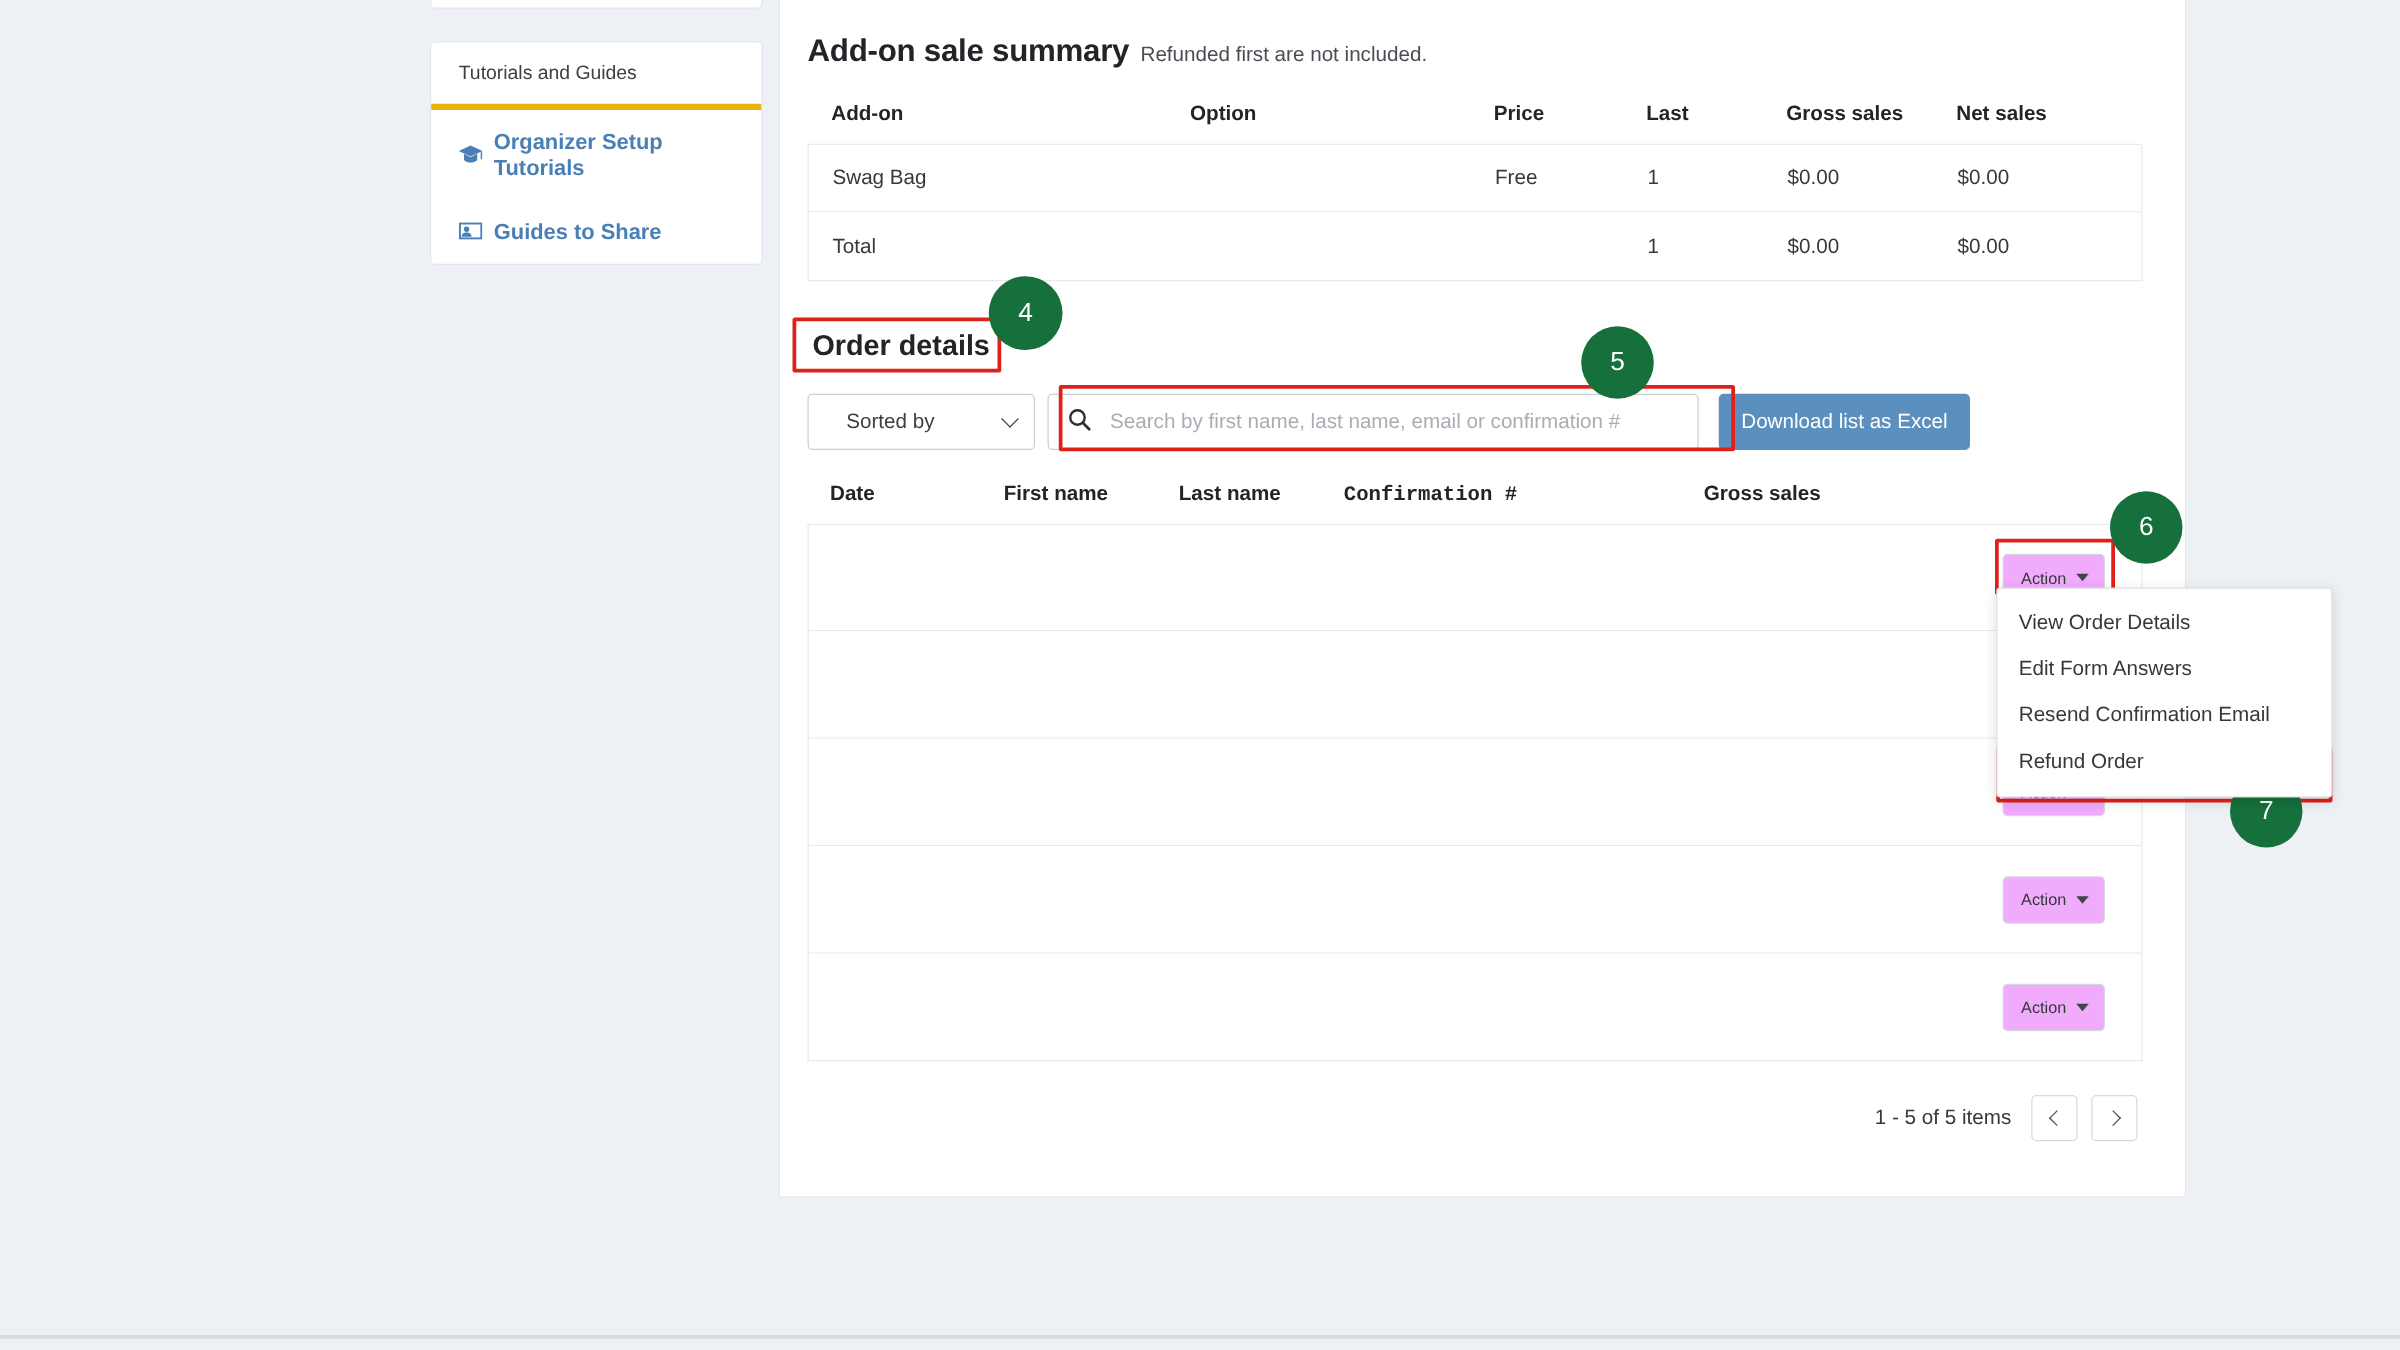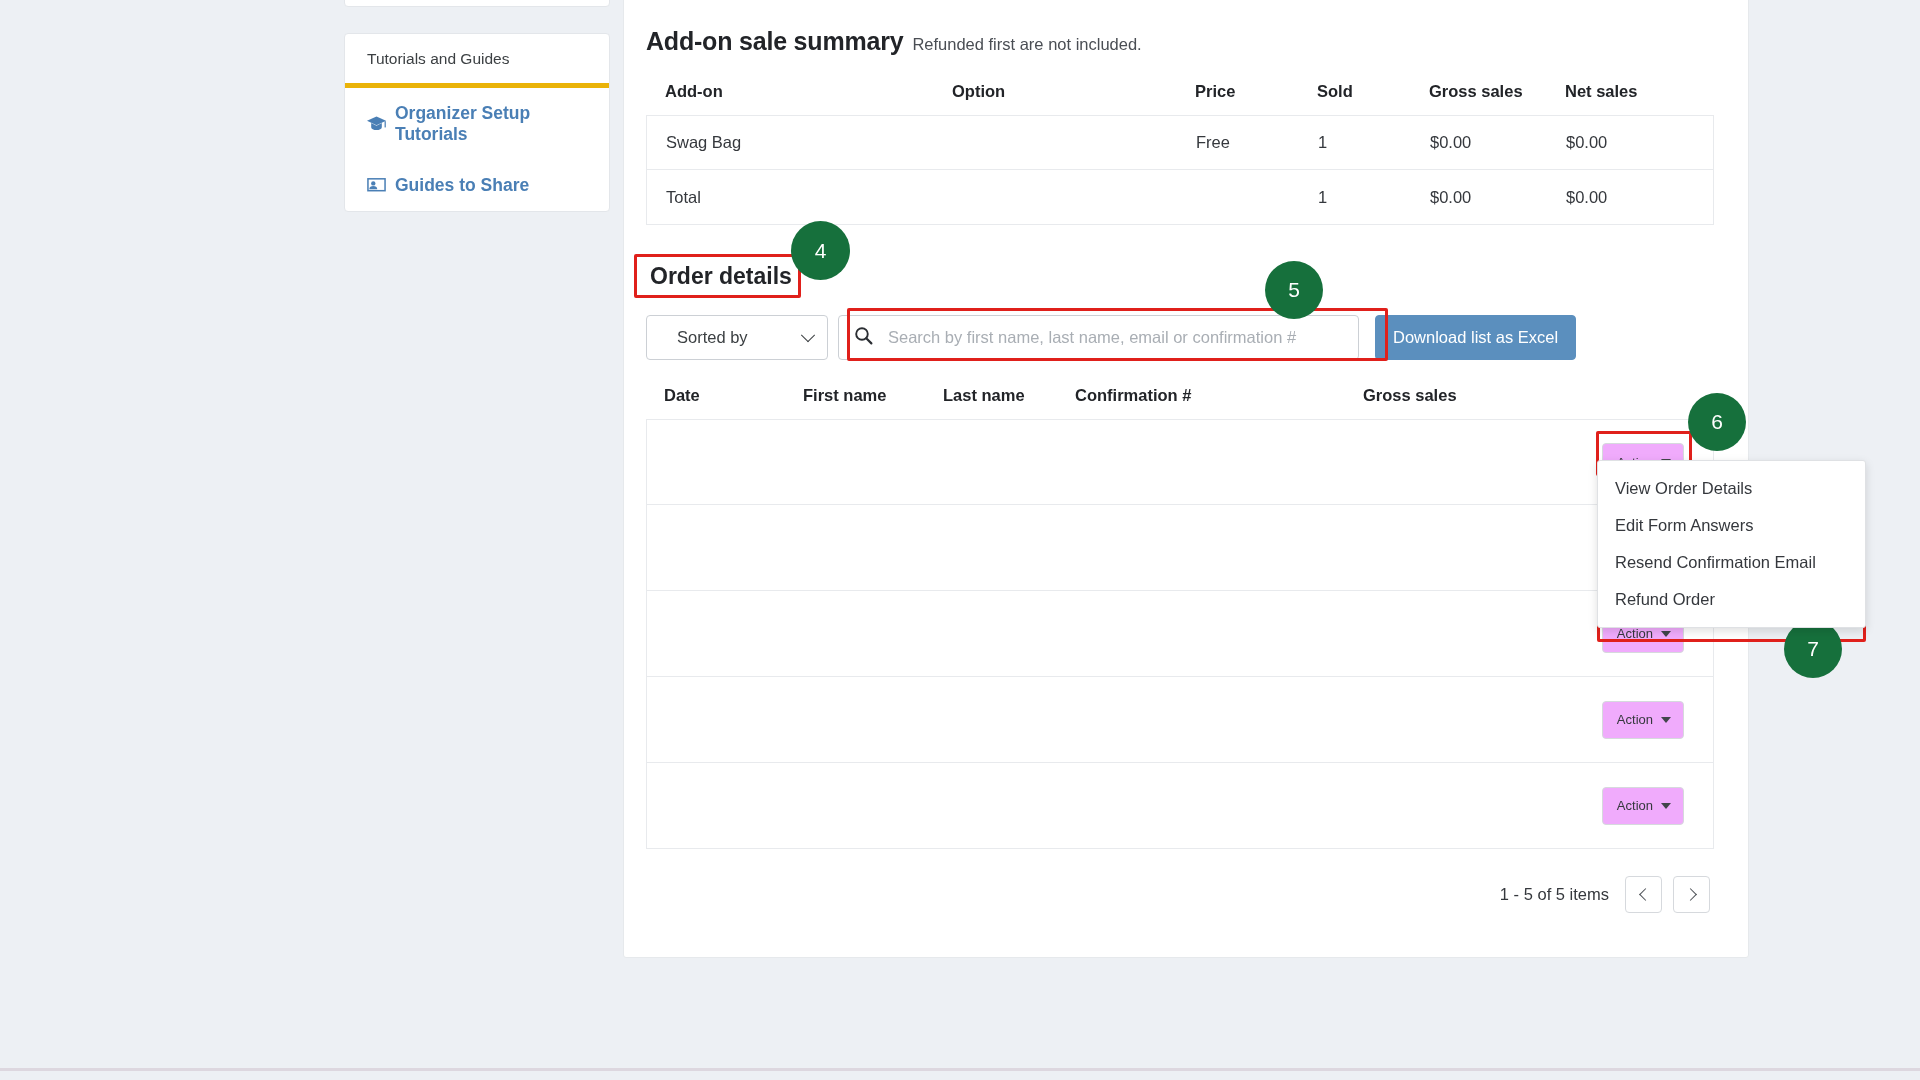--- a/index.html
+++ b/index.html
@@ -224,21 +224,21 @@
   .orders-head {
     display: flex;
     font-size: 16.5px;
     font-weight: bold;
     color: #222428;
     padding: 0 0 14px 0;
   }
   .o-date  { width: 157px; padding-left: 18px; }
   .o-first { width: 140px; }
   .o-last  { width: 132px; }
-  .o-conf  { width: 288px; }
+  .o-conf  { width: 288px; font-family: Liberation Mono, monospace; }
   .o-gross { width: 220px; }
   .o-act   { flex: 1; }
 
   .order-row {
     display: flex;
     align-items: center;
     justify-content: flex-end;
     height: 86px;
     border: 1px solid #e8eaed;
     background: #fff;
@@ -258,21 +258,21 @@
     display: inline-flex;
     align-items: center;
     gap: 8px;
     cursor: pointer;
   }
 
   
   .dropdown {
     position: absolute;
     left: 1597px;
-    top: 460px;
+    top: 470px;
     width: 269px;
     background: #ffffff;
     border: 1px solid #dfe1e4;
     border-radius: 3px;
     box-shadow: 0 3px 10px rgba(0,0,0,0.13);
     padding: 9px 0 9px 0;
     z-index: 40;
   }
   .dd-item {
     font-size: 16.5px;
@@ -380,21 +380,21 @@
     <div class="section-title-row">
       <span class="section-title">Add-on sale summary</span>
       <span class="section-sub">Refunded first are not included.</span>
     </div>
 
     <div class="addon-table">
       <div class="addon-head">
         <div class="c-addon">Add-on</div>
         <div class="c-option">Option</div>
         <div class="c-price">Price</div>
-        <div class="c-sold">Sold</div>
+        <div class="c-sold">Last</div>
         <div class="c-gross">Gross sales</div>
         <div class="c-net">Net sales</div>
       </div>
 
       <div class="addon-row">
         <div class="c-addon">Swag Bag</div>
         <div class="c-option"></div>
         <div class="c-price">Free</div>
         <div class="c-sold">1</div>
         <div class="c-gross">$0.00</div>

